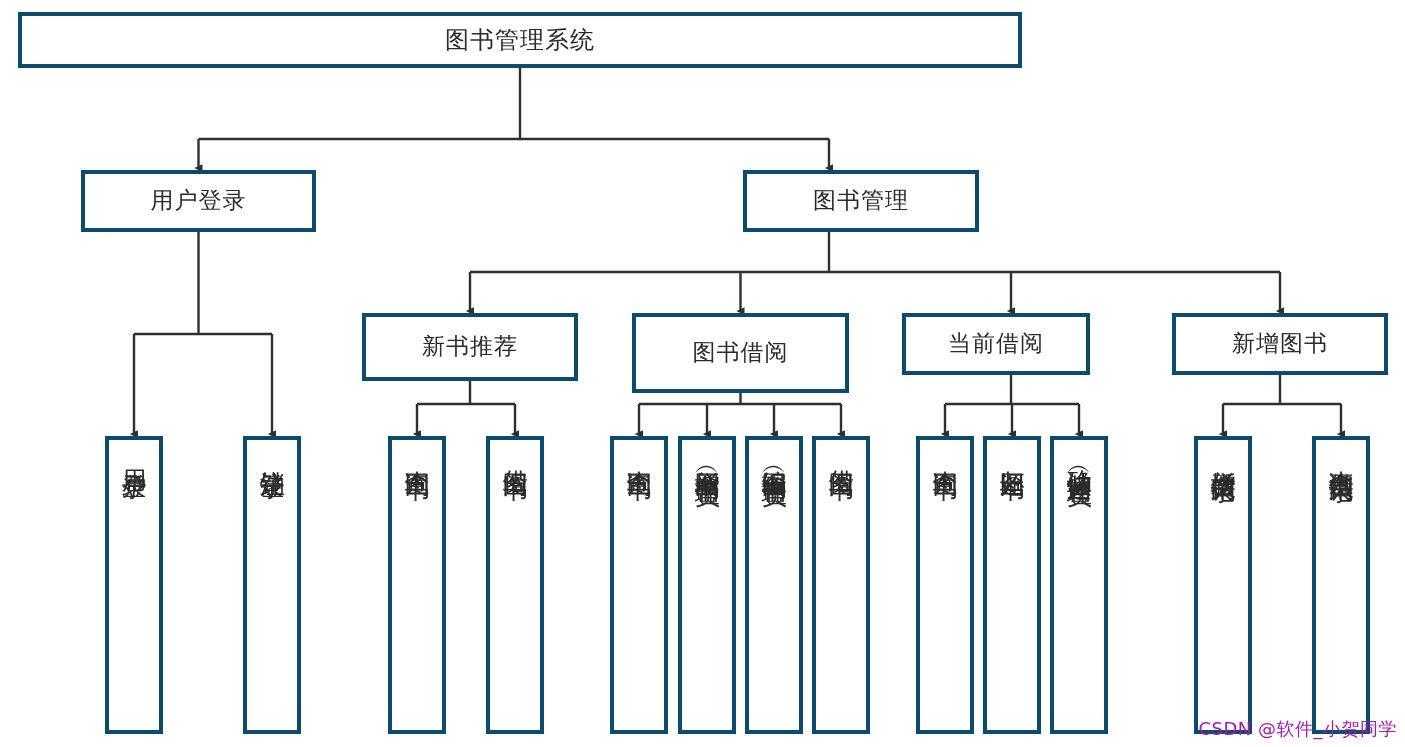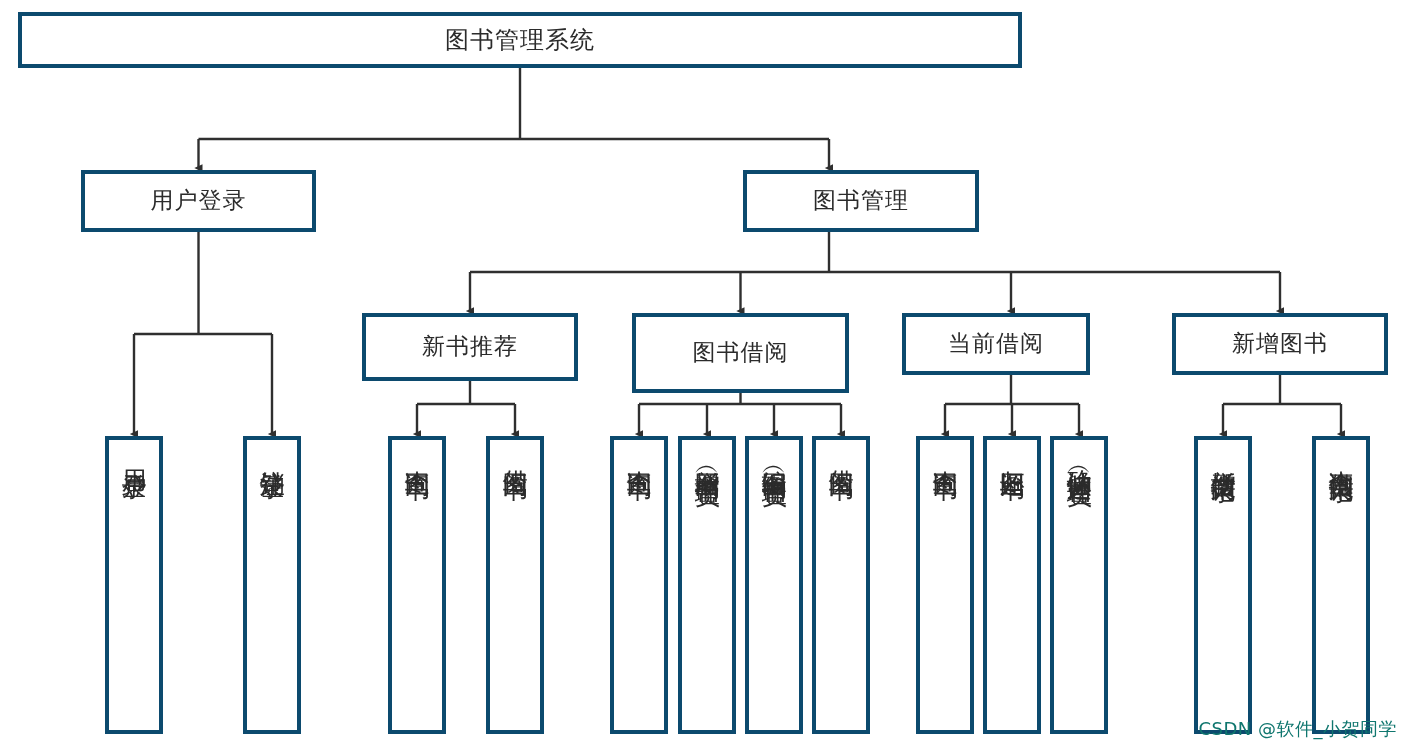--- a/index.html
+++ b/index.html
@@ -59,21 +59,21 @@
     font-size: 25px;
     line-height: 1.02;
     letter-spacing: 2px;
     white-space: normal;
   }
   .watermark {
     position: absolute;
     right: 8px;
     bottom: 6px;
     font-size: 18px;
-    color: #0f766e;
+    color: #a21caf;
     letter-spacing: 0.5px;
     user-select: none;
     pointer-events: none;
   }
 </style>
 </head>
 <body>
 
 <div id="canvas">
   <svg id="edges" viewBox="0 0 1405 747" xmlns="http://www.w3.org/2000/svg">

